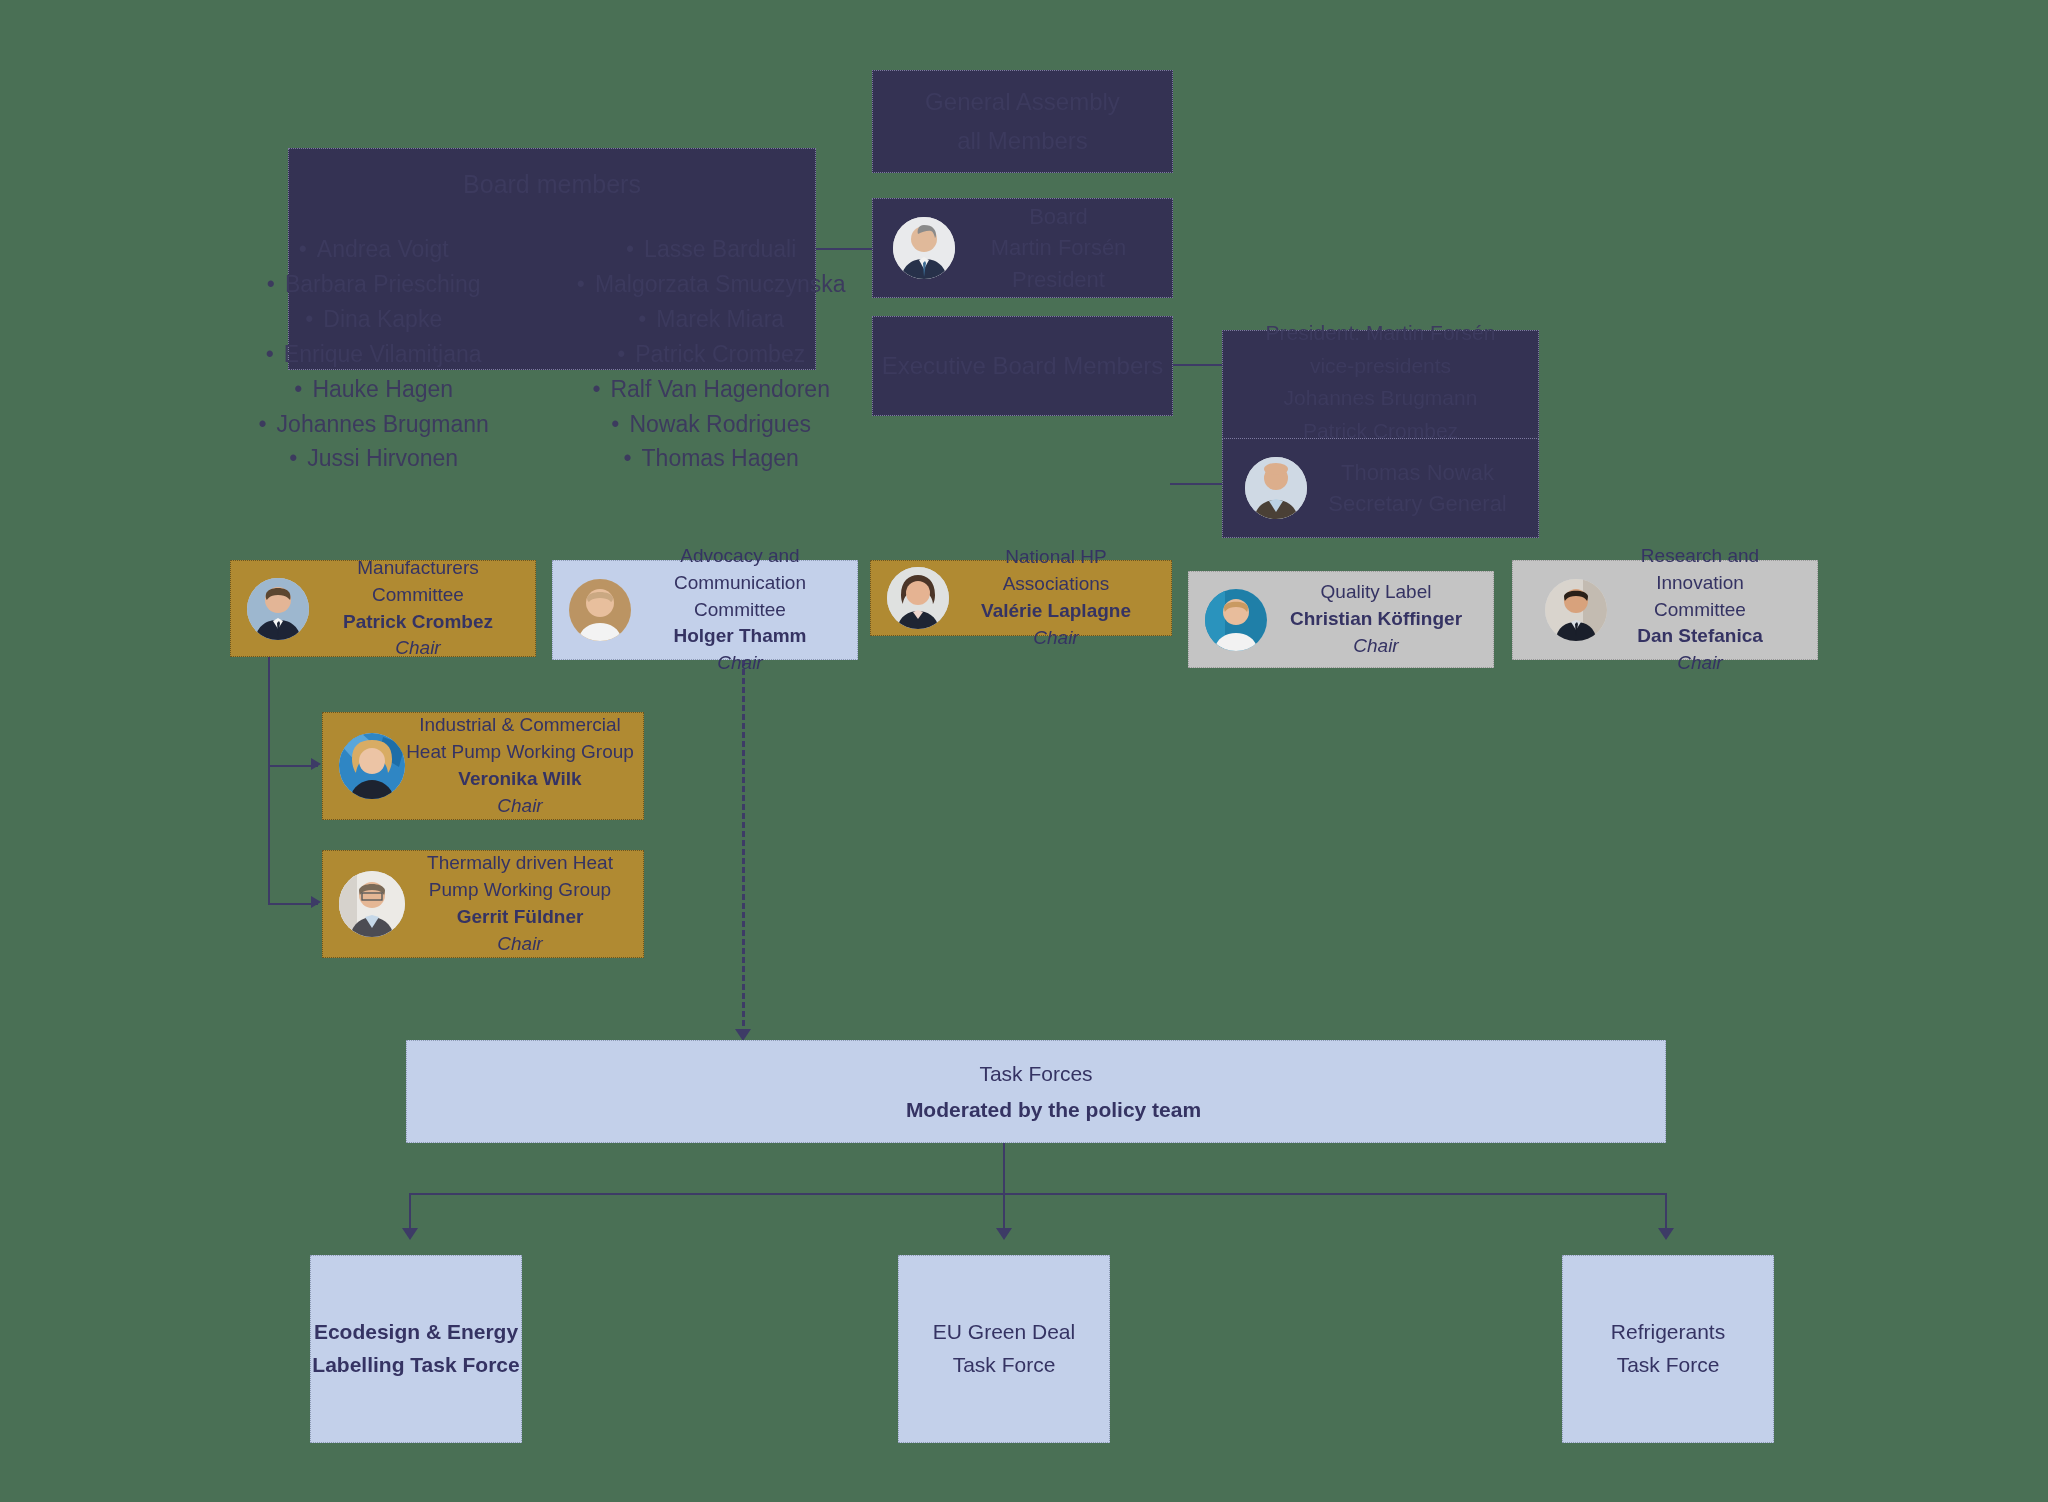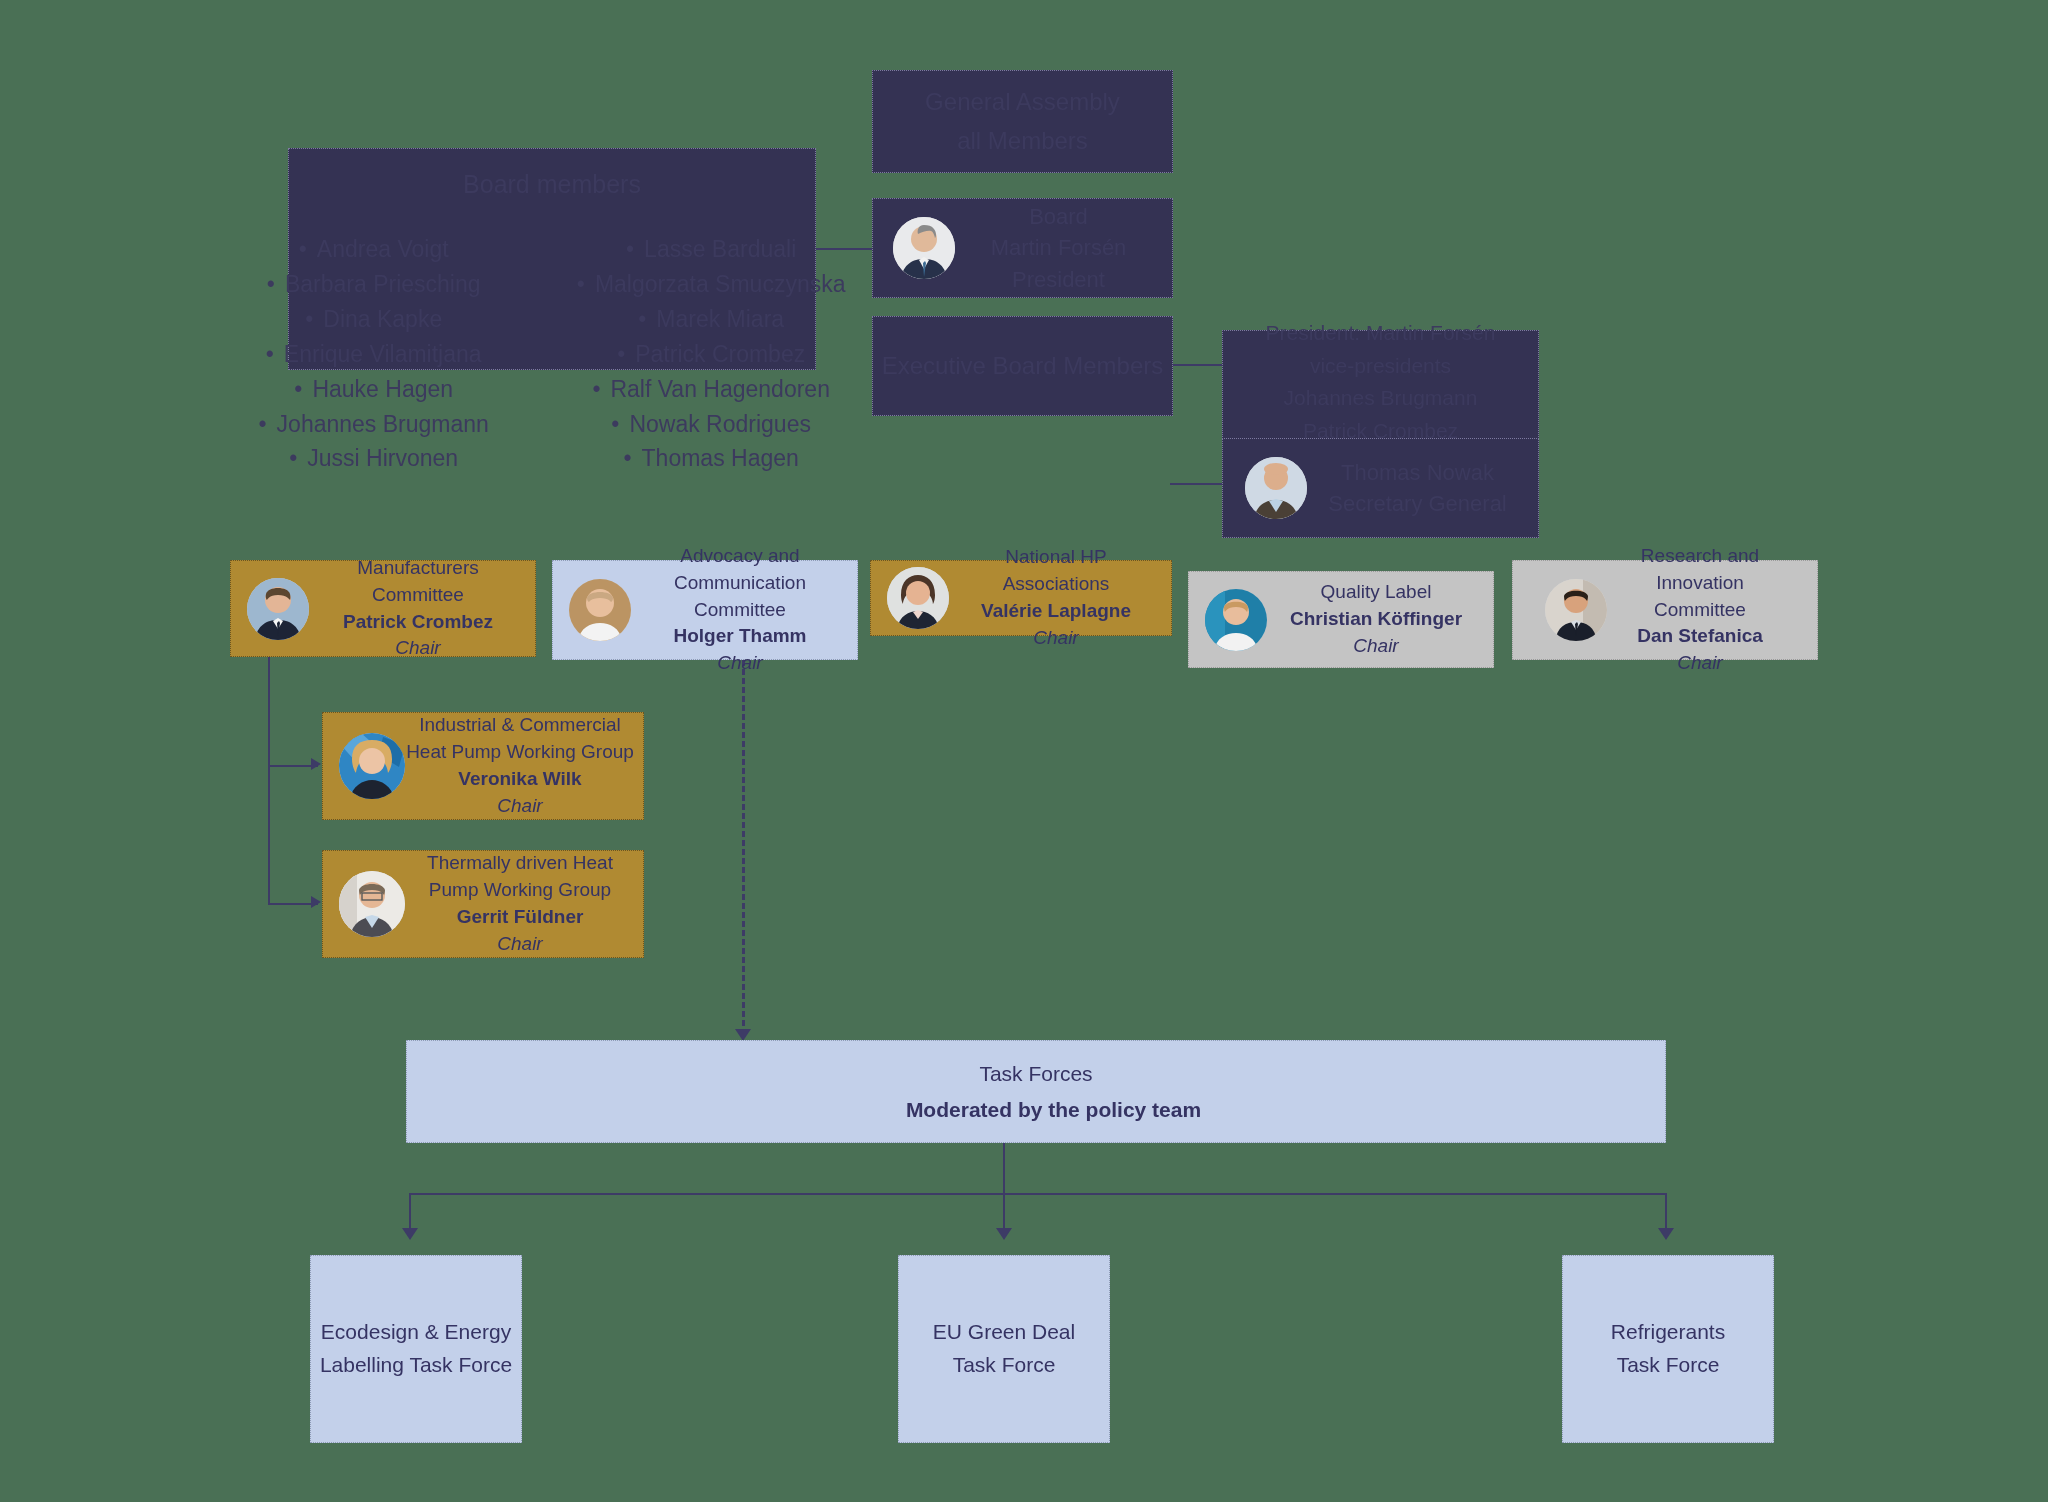--- a/index.html
+++ b/index.html
@@ -335,21 +335,21 @@
       <div class="nm">Gerrit Füldner</div>
       <div class="role">Chair</div>
     </div>
   </div>
 
   <div class="box blue tf-main" style="left:406px;top:1040px;width:1260px;height:103px;">
     <div class="a">Task Forces</div>
     <div class="b">Moderated by the policy team</div>
   </div>
 
-  <div class="box blue tf-leaf" style="left:310px;top:1255px;width:212px;height:188px;">
+  <div class="box blue tf-leaf" style="left:310px;top:1255px;width:212px;height:188px;font-weight:bold;">
     <div>
       <div>Ecodesign &amp; Energy</div>
       <div>Labelling Task Force</div>
     </div>
   </div>
 
   <div class="box blue tf-leaf" style="left:898px;top:1255px;width:212px;height:188px;">
     <div>
       <div>EU Green Deal</div>
       <div>Task Force</div>

